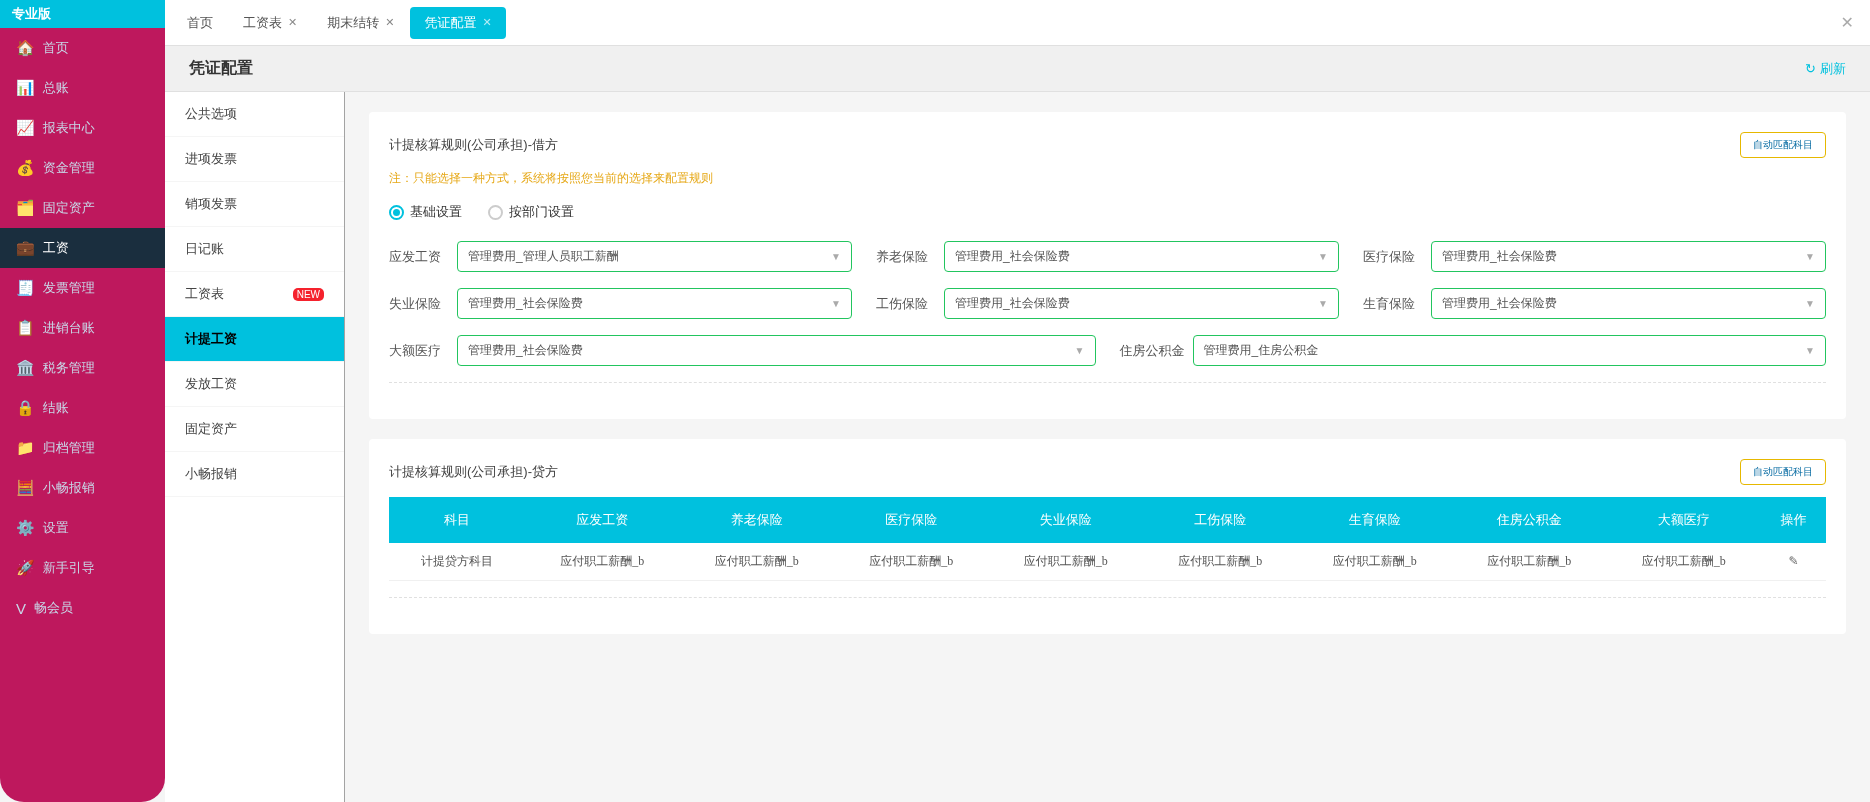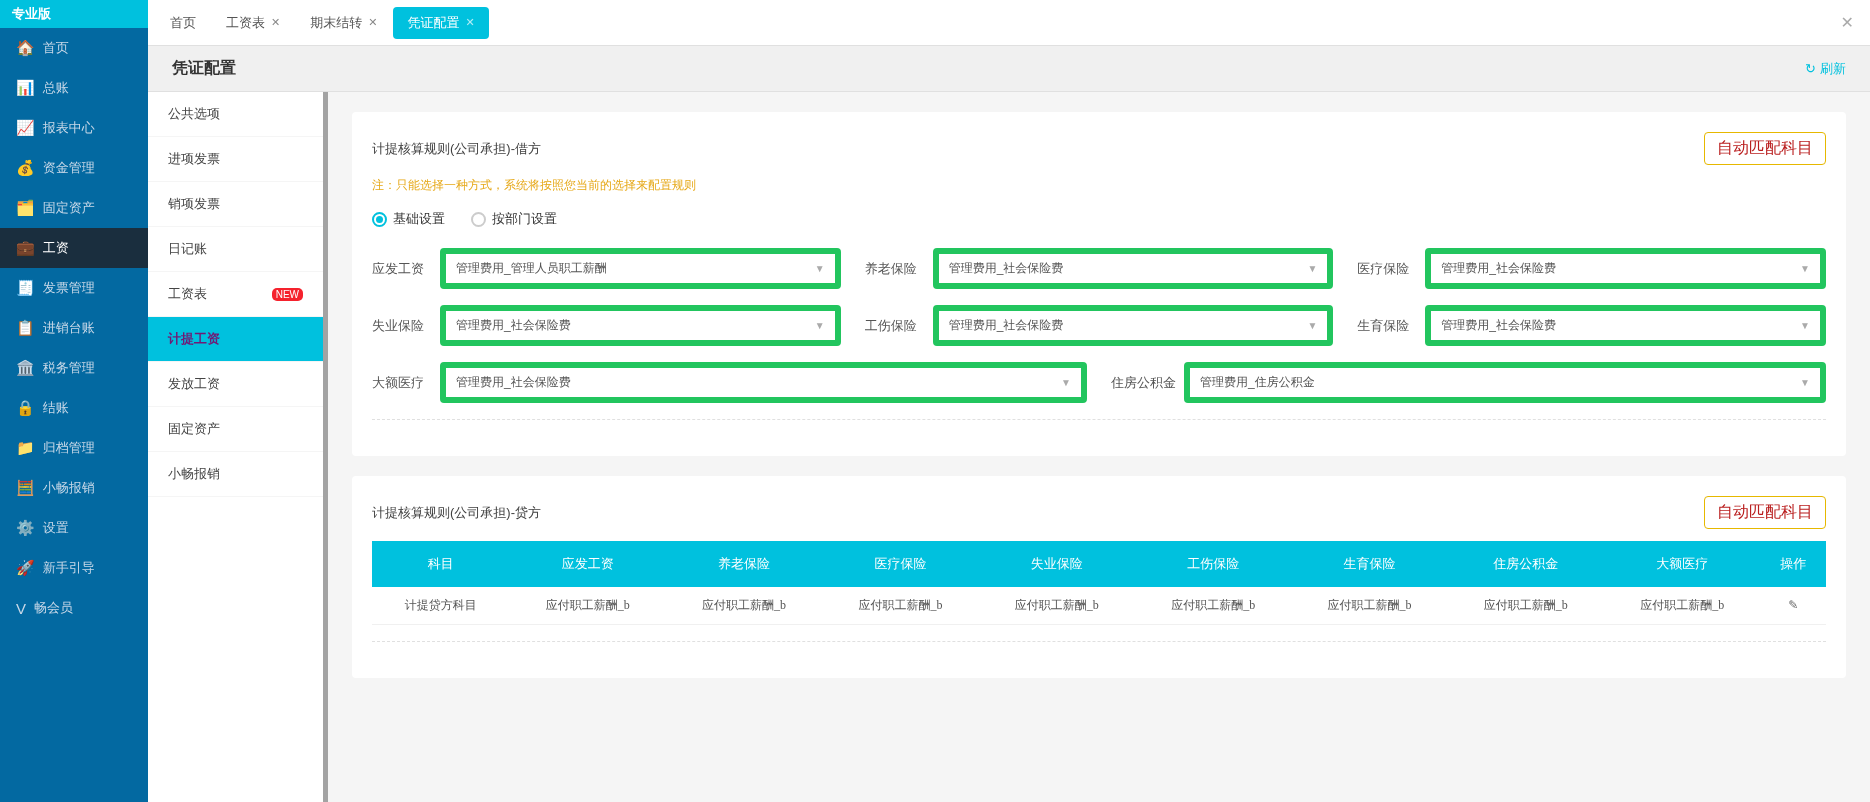--- a/index.html
+++ b/index.html
@@ -1,19 +1,19 @@
 <!DOCTYPE html>
 <html><head>
   <meta charset="utf-8">
   <style>
     * { box-sizing: border-box; margin: 0; padding: 0; }
     body { font-family: "Microsoft YaHei", "PingFang SC", Arial, sans-serif; font-size: 13px; background: #f5f5f5; display: flex; height: 802px; overflow: hidden; }
 
     
-    .sidebar { width: 148px; background: #0369a1; display: flex; flex-direction: column; height: 100%; flex-shrink: 0; }
+    .sidebar { width: 165px; background: #be185d; display: flex; flex-direction: column; height: 100%; flex-shrink: 0; border-radius: 24px; }
     .sidebar-header { background: #00c1de; padding: 6px 12px; font-size: 13px; color: #fff; font-weight: bold; height: 28px; display: flex; align-items: center; }
     .sidebar-item { display: flex; align-items: center; gap: 8px; padding: 11px 16px; color: #c8d8e8; cursor: pointer; font-size: 13px; }
     .sidebar-item.active { background: #1a2e3e; color: #fff; }
     .sidebar-item .icon { font-size: 15px; }
 
     
     .main { flex: 1; display: flex; flex-direction: column; overflow: hidden; }
 
     
     .tabs-bar { background: #fff; border-bottom: 1px solid #e0e0e0; display: flex; align-items: center; height: 46px; padding: 0 8px; gap: 2px; }
@@ -24,48 +24,48 @@
 
     
     .page-header { background: #f0f0f0; padding: 12px 24px; display: flex; align-items: center; justify-content: space-between; border-bottom: 1px solid #e0e0e0; }
     .page-title { font-size: 16px; font-weight: bold; color: #333; }
     .refresh-btn { color: #00c1de; cursor: pointer; font-size: 13px; display: flex; align-items: center; gap: 4px; }
 
     
     .content-area { flex: 1; display: flex; overflow: hidden; }
 
     
-    .left-nav { width: 180px; background: #fff; border-right: 5px solid #a3a3a3; overflow-y: auto; flex-shrink: 0; }
+    .left-nav { width: 180px; background: #fff; border-right: 1px solid #a3a3a3; overflow-y: auto; flex-shrink: 0; }
     .left-nav-item { padding: 13px 20px; color: #444; cursor: pointer; font-size: 13px; display: flex; align-items: center; justify-content: space-between; border-bottom: 1px solid #f5f5f5; }
-    .left-nav-item.active { background: #00c1de; color: #701a75; font-weight: bold; }
+    .left-nav-item.active { background: #00c1de; color: #000000; font-weight: bold; }
     .left-nav-item .new-badge { background: #f5222d; color: #fff; font-size: 10px; padding: 1px 4px; border-radius: 5px; }
 
     
     .main-panel { flex: 1; overflow-y: auto; padding: 20px 24px; background: #f5f5f5; }
 
     
     .section { background: #fff; padding: 20px; margin-bottom: 20px; border-radius: 4px; }
     .section-header { display: flex; align-items: center; justify-content: space-between; margin-bottom: 12px; }
     .section-title { font-size: 13px; font-weight: normal; color: #404040; }
-    .auto-match-btn { border: 1px solid #e6b800; color: #b91c1c; background: #fff; padding: 5px 12px; border-radius: 4px; cursor: pointer; font-size: 16px; }
+    .auto-match-btn { border: 1px solid #e6b800; color: #0369a1; background: #fff; padding: 5px 12px; border-radius: 4px; cursor: pointer; font-size: 10px; }
     .notice-text { color: #e6a817; font-size: 12px; margin-bottom: 16px; }
 
     
     .radio-group { display: flex; gap: 26px; margin-bottom: 20px; align-items: center; }
     .radio-item { display: flex; align-items: center; gap: 6px; cursor: pointer; font-size: 13px; color: #333; }
     .radio-circle { width: 15px; height: 15px; border-radius: 50%; border: 2px solid #ccc; display: flex; align-items: center; justify-content: center; flex-shrink: 0; }
     .radio-circle.checked { border-color: #00c1de; }
     .radio-circle.checked::after { content: ''; width: 7px; height: 7px; background: #00c1de; border-radius: 50%; }
 
     
     .form-grid { display: grid; grid-template-columns: repeat(3, 1fr); gap: 16px 24px; }
     .form-row-2 { display: grid; grid-template-columns: repeat(2, 1fr); gap: 16px 24px; margin-top: 16px; }
     .form-field { display: flex; align-items: center; gap: 8px; }
     .form-label { color: #555; font-size: 13px; white-space: nowrap; min-width: 60px; }
-    .form-select { flex: 1; border: 6px solid #22c55e; border-radius: 4px; padding: 6px 10px; font-size: 12px; color: #555; display: flex; align-items: center; justify-content: space-between; cursor: pointer; background: #fff; min-width: 180px; }
+    .form-select { flex: 1; border: 1px solid #22c55e; border-radius: 4px; padding: 6px 10px; font-size: 12px; color: #555; display: flex; align-items: center; justify-content: space-between; cursor: pointer; background: #fff; min-width: 180px; }
     .form-select .chevron { color: #aaa; font-size: 10px; }
 
     
     .divider { border: none; border-top: 1px dashed #e0e0e0; margin: 16px 0; }
 
     
     .credit-table { width: 100%; border-collapse: collapse; }
     .credit-table thead tr { background: #00c1de; }
     .credit-table thead th { color: #fff; padding: 14px 8px; text-align: center; font-size: 13px; font-weight: normal; }
     .credit-table tbody tr { background: #fff; font-family: Liberation Serif, serif; }

